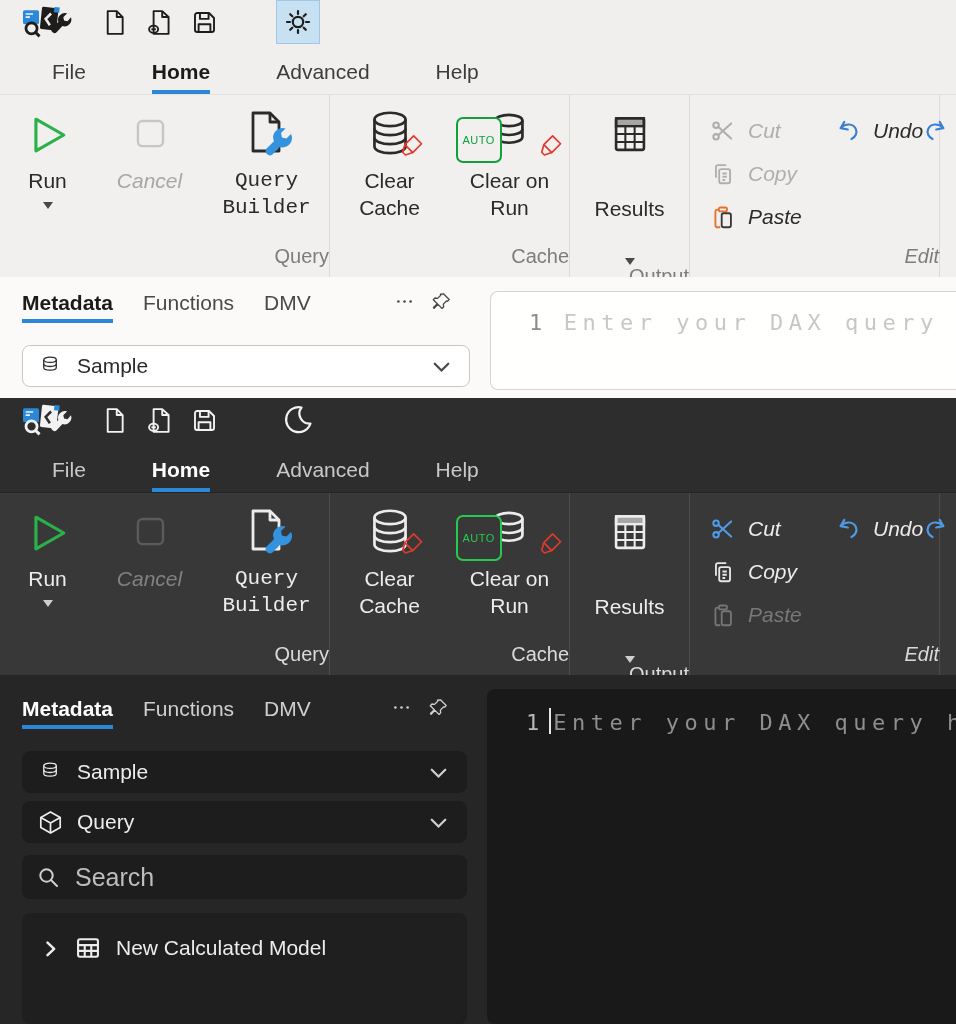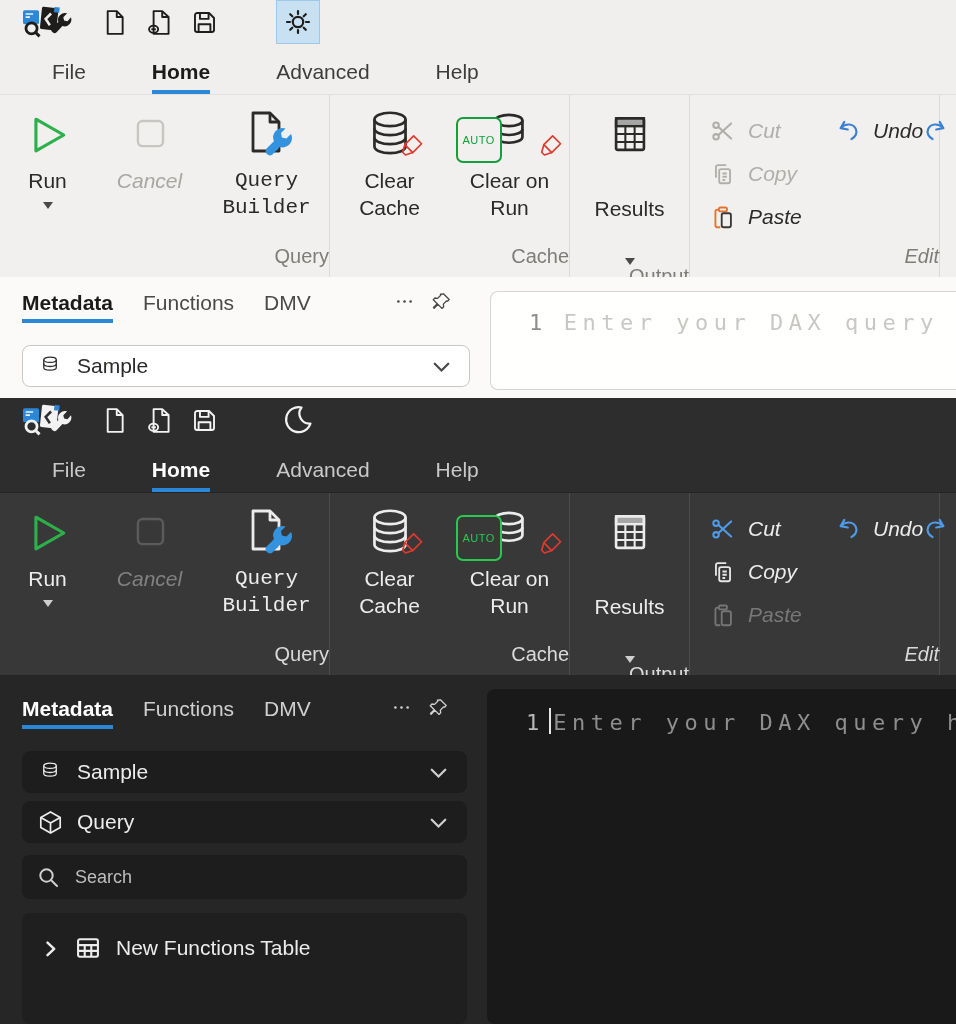--- a/index.html
+++ b/index.html
@@ -95,21 +95,21 @@
   .panetools svg{width:21px;height:21px;}
   .selectbox{height:42px;background:var(--card);border:1px solid var(--cardborder);
              border-radius:8px;display:flex;align-items:center;gap:13px;
              padding:0 14px;margin-top:8px;font-size:21px;color:var(--txt);box-sizing:border-box;}
   .selectbox svg{width:27px;height:27px;flex:none;color:var(--txt);}
   .selectbox .chev{margin-left:auto;color:var(--txt2);}
   .searchbox{height:44px;background:var(--card);border-radius:8px;display:flex;align-items:center;
              gap:13px;padding:0 14px;margin-top:12px;box-sizing:border-box;color:var(--txt2);}
   .searchbox svg{width:24px;height:24px;flex:none;}
   .searchbox input{flex:1;background:transparent;border:none;outline:none;
-                   font-size:18px;color:var(--txt);font-family:"Liberation Sans",sans-serif;}
+                   font-size:25px;color:var(--txt);font-family:"Liberation Sans",sans-serif;}
   .searchbox input::placeholder{color:#bdbdbd;}
   .treepanel{margin-top:14px;background:var(--treeBg);border-radius:8px;flex:1;padding-top:14px;box-sizing:border-box;}
   .treerow{display:flex;align-items:center;gap:14px;padding-left:18px;height:42px;color:var(--txt);font-size:21px;}
   .treerow .tchev{width:20px;height:20px;color:var(--txt);}
   .treerow .ttbl{width:28px;height:28px;color:var(--txt);}
   .editorwrap{flex:1;margin-left:20px;display:flex;}
   .editor{flex:1;background:var(--edBg);border:1px solid var(--edBorder);
           border-right:none;border-radius:8px 0 0 8px;box-sizing:border-box;
           padding:18px 0 0 38px;white-space:nowrap;overflow:hidden;
           font-family:"DejaVu Sans Mono",monospace;font-size:22px;letter-spacing:5.5px;}
@@ -663,21 +663,21 @@
         <input placeholder="Search" style="">
       </div>
       <div class="treepanel">
         <div class="treerow">
           <svg class="tchev">
               <use href="#sym-chevright"></use>
             </svg>
           <svg class="ttbl">
               <use href="#sym-minitable"></use>
             </svg>
-          <span>New Functions Table</span>
+          <span>New Calculated Model</span>
         </div>
       </div>
     </div>
     <div class="editorwrap">
       <div class="editor">
         <span class="ln">1</span><span class="cursorbar"></span><span class="ph">Enter your DAX query here</span>
       </div>
     </div>
   </div>
 </div>

